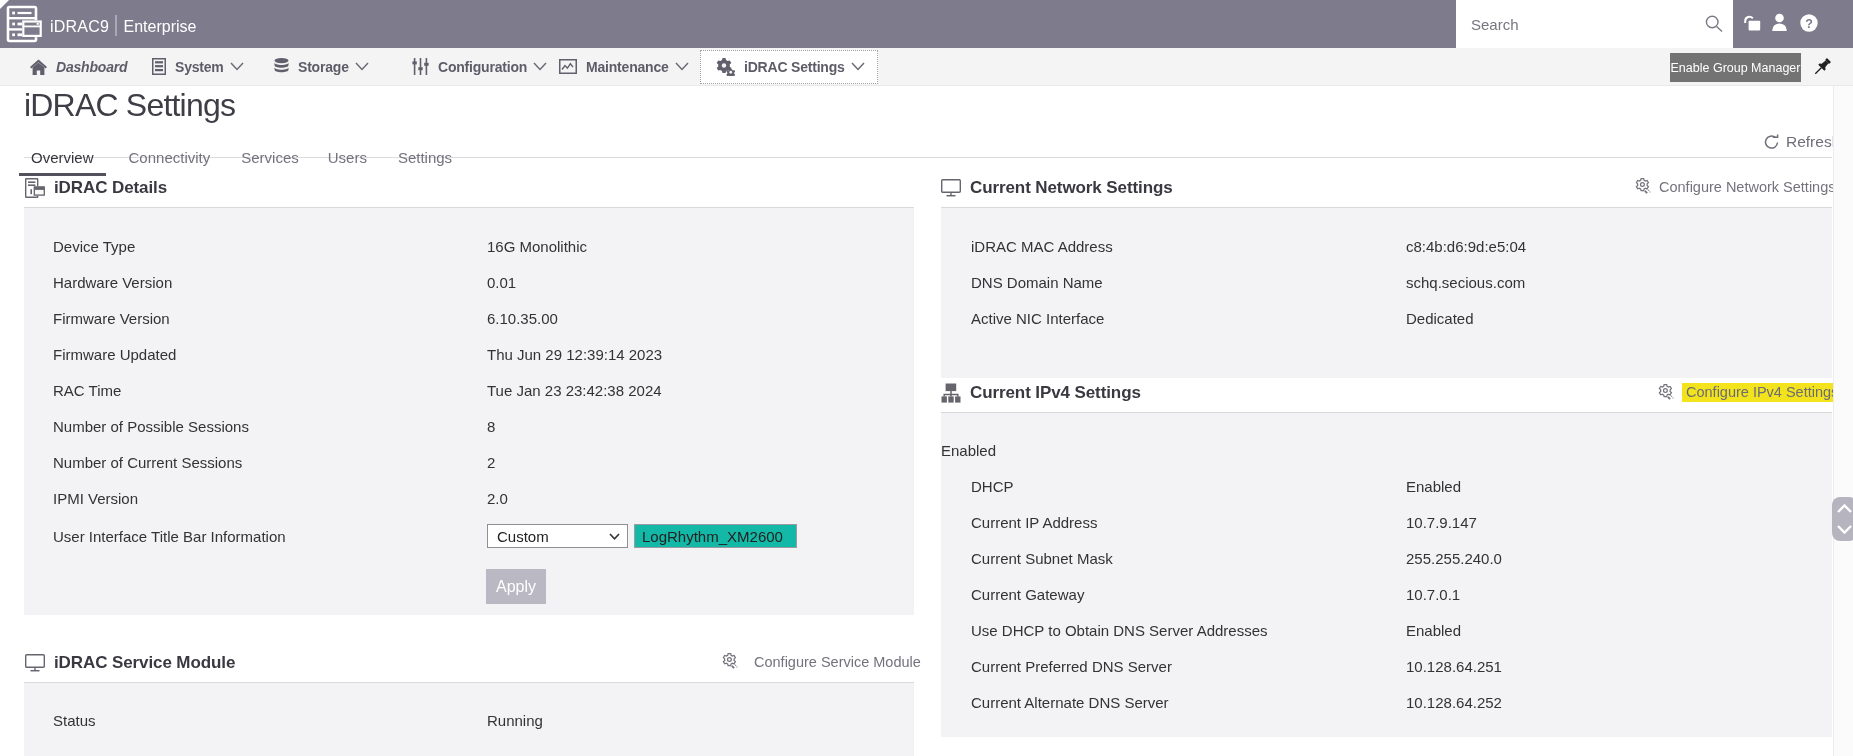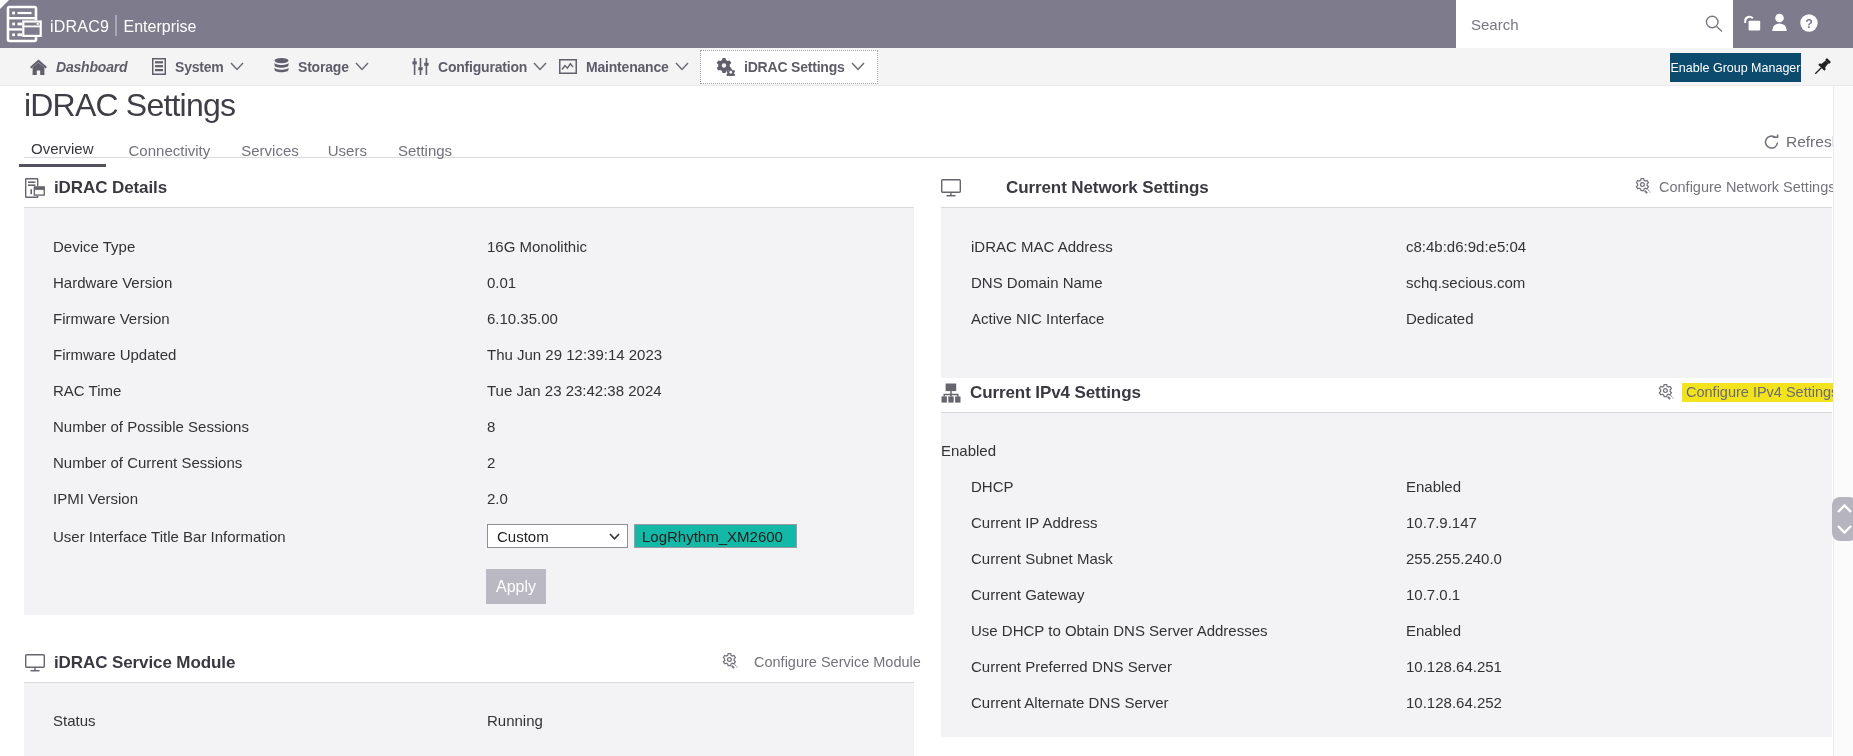--- a/index.html
+++ b/index.html
@@ -23,27 +23,27 @@
 
 
 #navbar { left:0; top:48px; width:1853px; height:38px; background:#f4f4f5;
   border-bottom:1px solid #e9e9eb; }
 .navitem { position:absolute; top:0; height:37px; display:flex; align-items:center;
   color:#5e5c68; font-size:14px; font-weight:700; letter-spacing:-0.2px; white-space:nowrap; }
 .navitem svg { margin-right:9px; }
 .chev { margin-left:6px; }
 #nav-sel { left:700px; top:50px; width:178px; height:34px; background:#fff;
   border:1px dotted #a2a2a8; }
-#egm { left:1670px; top:53px; width:131px; height:29px; background:#0c4a6e;
+#egm { left:1670px; top:53px; width:131px; height:29px; background:#737373;
   color:#fff; font-size:12.5px; white-space:nowrap; display:flex; align-items:center; justify-content:center; }
 #pin { left:1810px; top:55px; }
 
 
 #pagetitle { left:24px; top:87px; font-size:32px; font-weight:400; color:#3f3e47; letter-spacing:-0.8px;}
-#tabs { left:19px; top:140px; display:flex;align-items:center; }
+#tabs { left:19px; top:149px; display:flex; }
 .tab { font-size:15px; color:#73727e; padding:0 12px 7px 12px; }
 .tab.active { color:#37363d; border-bottom:3px solid #53515c; }
 #tabline { left:24px; top:157px; width:1808px; height:1px; background:#dcdcde; }
 #refresh { left:1764px; top:133px; display:flex; align-items:center; color:#6f6e79; font-size:15.5px; }
 #refresh svg { margin-right:7px; }
 
 
 .cardhead { position:absolute; display:flex; align-items:center; }
 .cardhead svg { margin-right:9px; }
 .cardhead .ct { font-size:17px; font-weight:700; color:#3a3941; letter-spacing:-0.1px; }
@@ -306,21 +306,21 @@
       <span>Configure Service Module</span>
     </div>
   <div class="hline" style="left:24px; top:682px; width:890px;"></div>
   <div class="cardbody" id="card2body">
     <div class="row">
         <span class="lbl">Status</span>
         <span>Running</span>
       </div>
   </div>
 
-  <div class="cardhead" style="left:941px; top:178px;gap:36px;">
+  <div class="cardhead" style="left:941px; top:178px;">
     <svg width="20" height="18" viewBox="0 0 20 18" fill="none">
       <rect x="0.7" y="0.7" width="18.6" height="12.6" rx="1" stroke="#66656e" stroke-width="1.4"></rect>
       <line x1="10" y1="13.5" x2="10" y2="16" stroke="#66656e" stroke-width="1.4"></line>
       <line x1="5.5" y1="16.7" x2="14.5" y2="16.7" stroke="#66656e" stroke-width="1.5"></line>
     </svg>
     <span class="ct">Current Network Settings</span>
   </div>
   <div class="cfg" style="left:1635px; top:178px;">
       <svg width="17" height="17" viewBox="0 0 17 17" fill="none">
       <path d="M6.1 0.6 h2.6 l0.4 1.7 a4.6 4.6 0 0 1 1.3 0.75 l1.7-0.55 1.3 2.2 -1.3 1.2 a4.6 4.6 0 0 1 0 1.5 l1.3 1.2 -1.3 2.2 -1.7-0.55 a4.6 4.6 0 0 1-1.3 0.75 l-0.4 1.7 H6.1 l-0.4-1.7 a4.6 4.6 0 0 1-1.3-0.75 l-1.7 0.55 -1.3-2.2 1.3-1.2 a4.6 4.6 0 0 1 0-1.5 L1.4 4.7 2.7 2.5 l1.7 0.55 a4.6 4.6 0 0 1 1.3-0.75 Z" stroke="#74737d" stroke-width="1.25" fill="none"></path>

